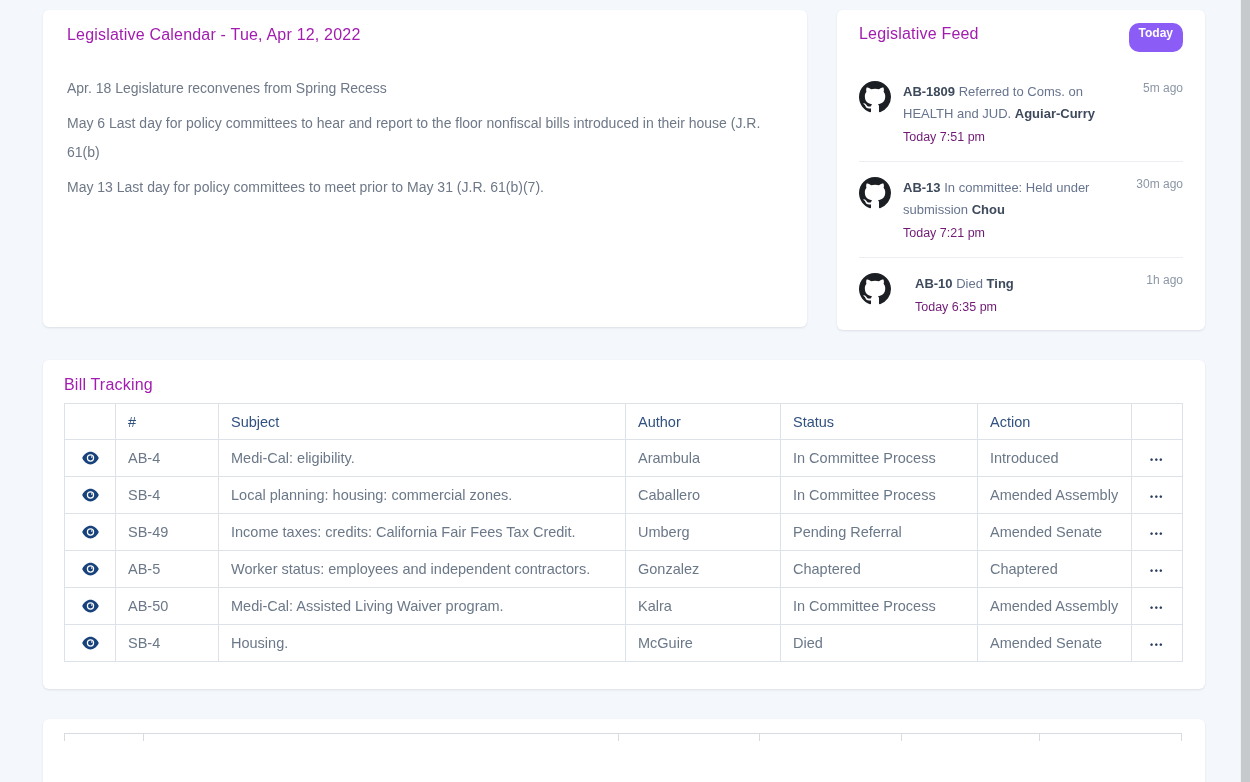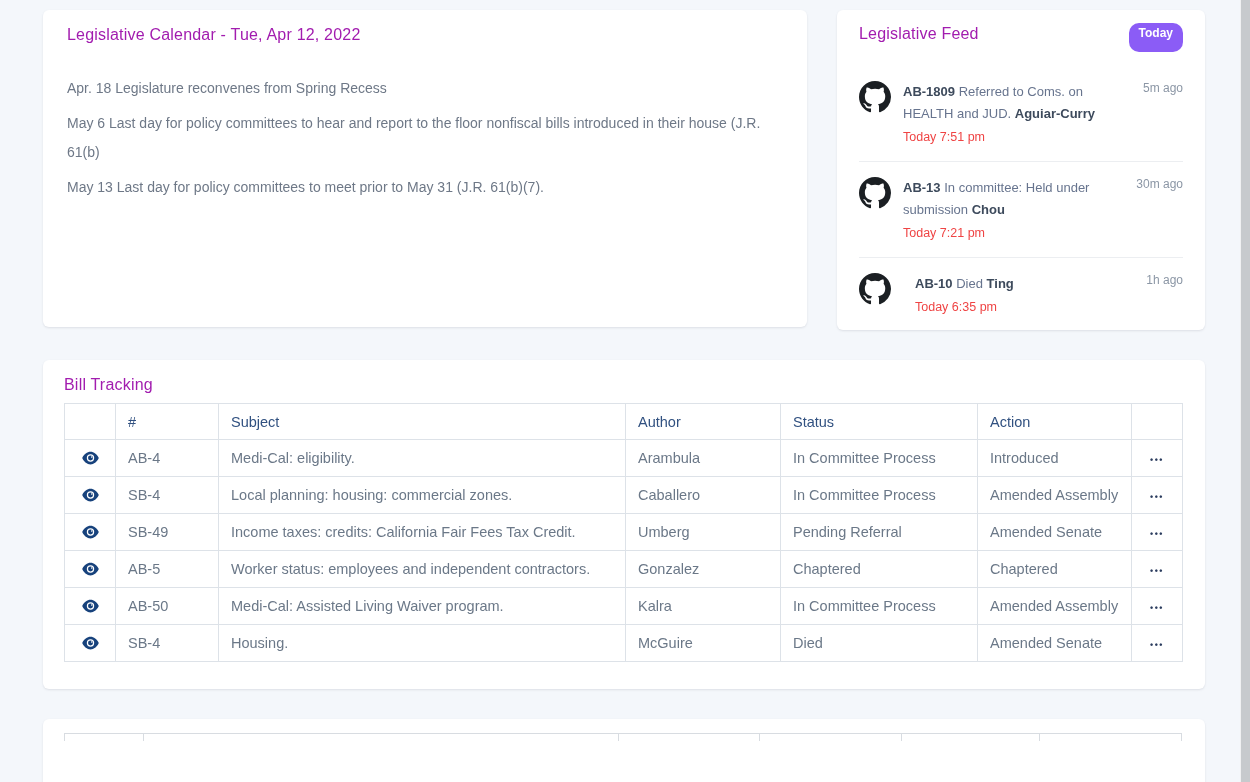--- a/index.html
+++ b/index.html
@@ -36,21 +36,21 @@
     background: #8b5cf6; color: #fff; font-size: 12px; font-weight: 600;
     padding: 3px 10px 12px; border-radius: 10px; line-height: 14px;
   }
   .feed-item { display: flex; padding: 15px 0 17px; border-bottom: 1px solid #eceef1; }
   .feed-item:first-child { padding-top: 29px; }
   .feed-item:last-child { border-bottom: none; gap: 12px; }
   .feed-avatar { width: 32px; height: 32px; flex: 0 0 32px; margin-right: 12px; }
   .feed-body { flex: 1 1 auto; }
   .feed-text { font-size: 13px; line-height: 22px; color: #67748e; }
   .feed-bill, .feed-author { color: #3d4a5c; font-weight: 600; }
-  .feed-time { margin-top: 5px; font-size: 12.5px; color: #ef4444; }
+  .feed-time { margin-top: 5px; font-size: 12.5px; color: #701a75; }
   .feed-ago { flex: 0 0 auto; margin-left: 8px; font-size: 12px; color: #8b96a5; white-space: nowrap; }
 
   
   .bill-card { width: 1162px; padding: 14px 23px 27px 21px; margin-bottom: 30px; }
   .bill-card .card-title { margin-bottom: 7px; }
   table.bill-table { width: 1118px; border-collapse: collapse; table-layout: fixed; }
   .bill-table th {
     color: #315180; font-weight: 400; font-size: 14.5px; text-align: left;
     padding: 7px 12px; border: 1px solid #dde2e8; height: 36px;
   }

